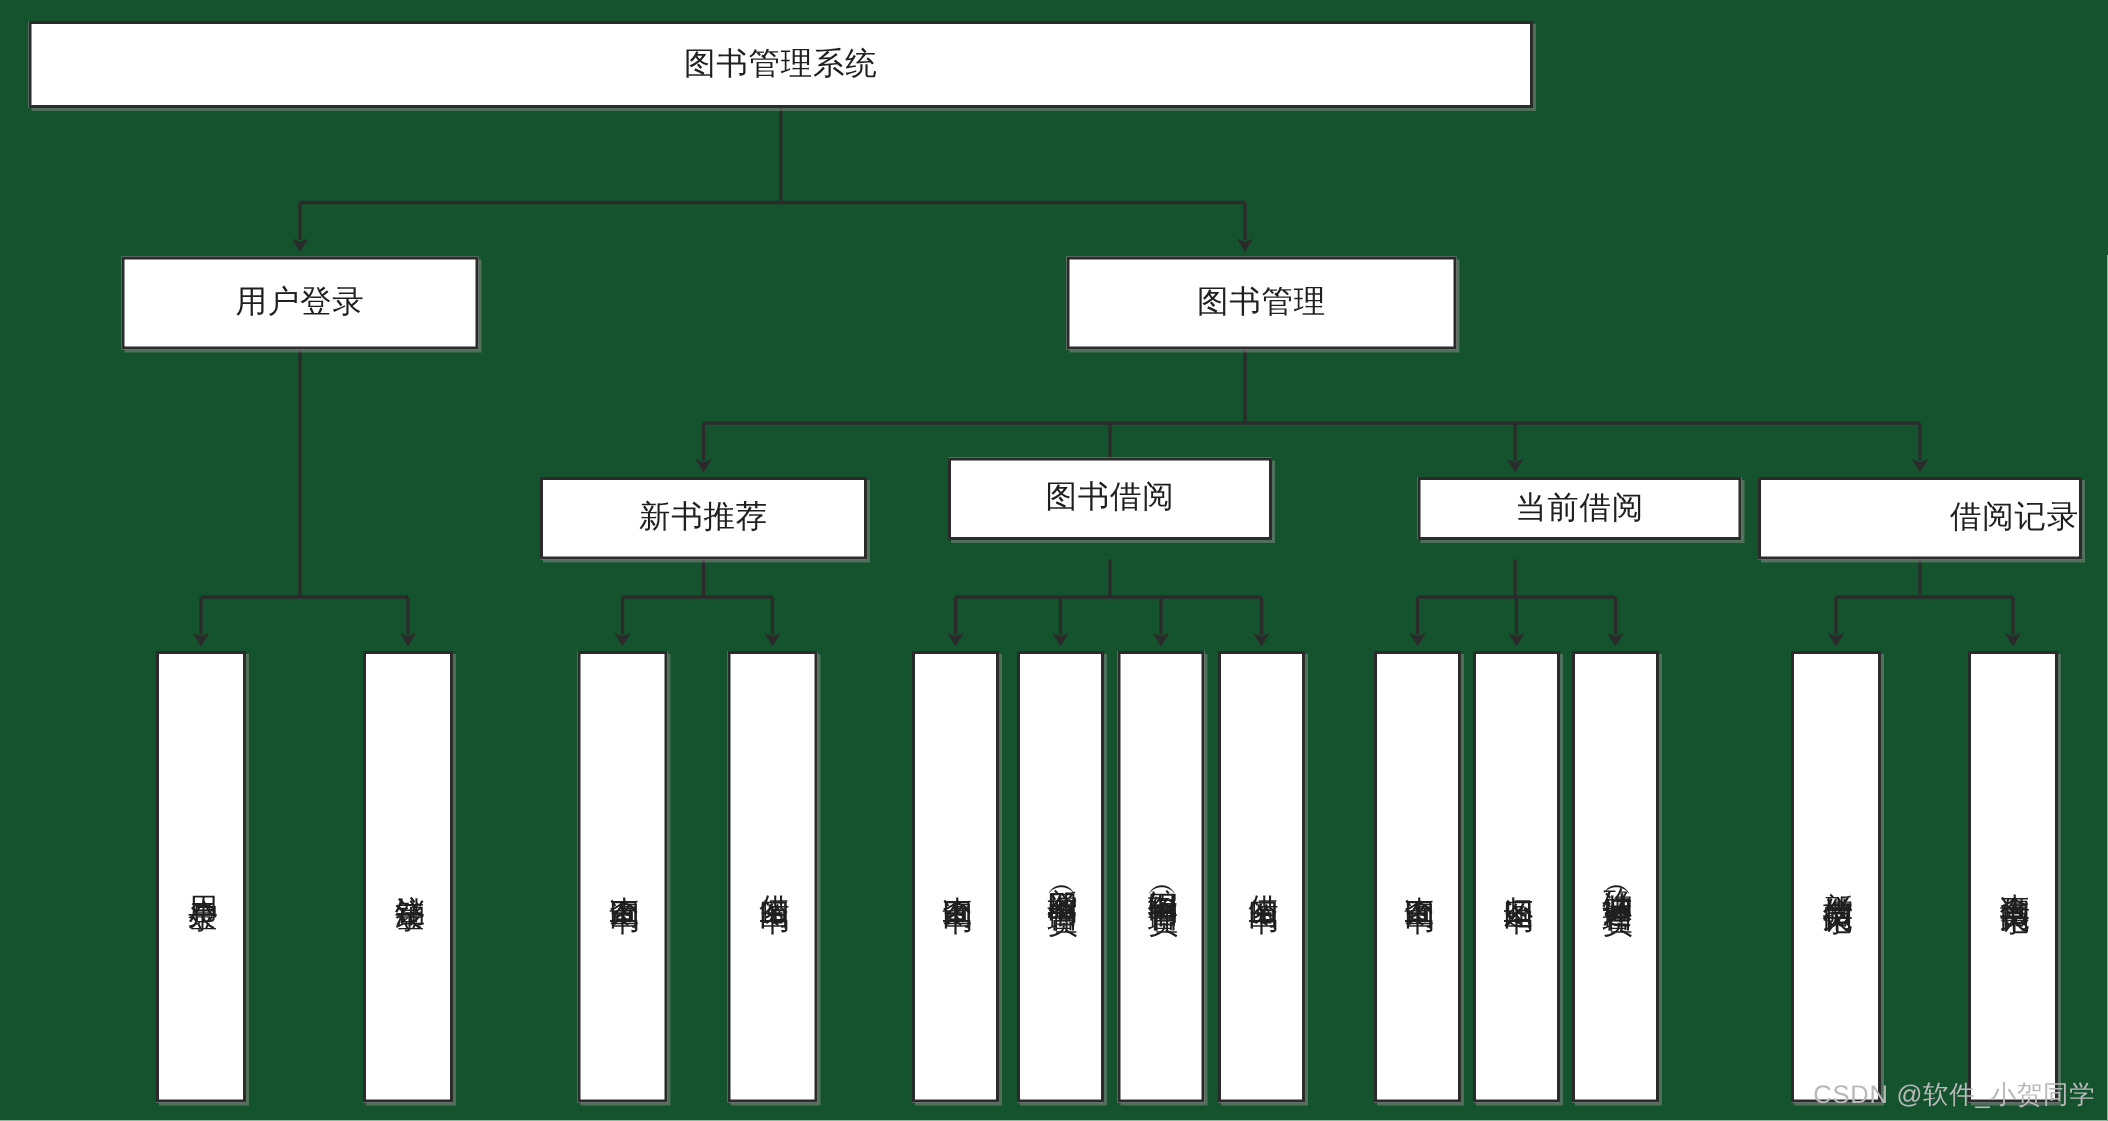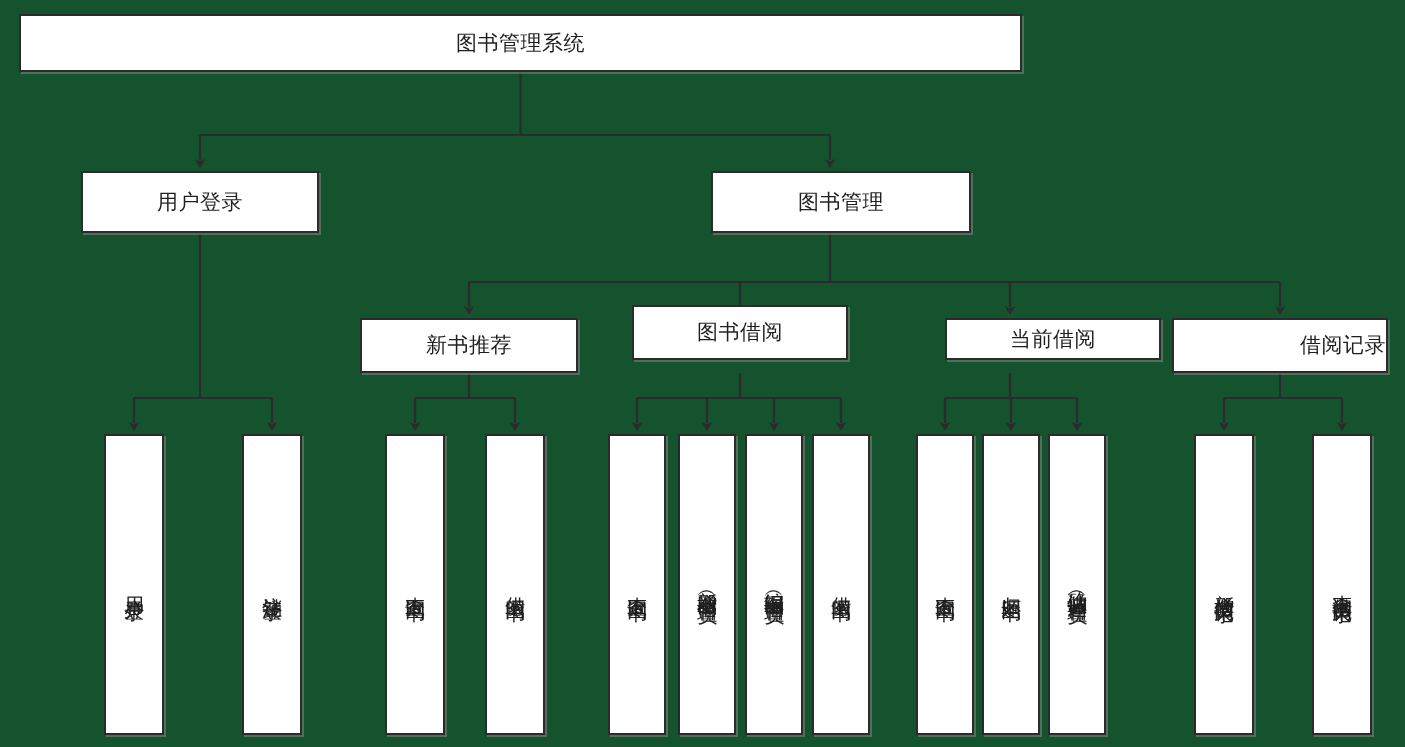--- a/index.html
+++ b/index.html
@@ -174,13 +174,14 @@
         <span class="lbl">确认归还（管理员）</span>
       </div>
       <div class="node vert" style="left: 1194px; top: 434px; width: 60px; height: 301px;">
         <span class="lbl">新增借阅记录</span>
       </div>
       <div class="node vert" style="left: 1312px; top: 434px; width: 60px; height: 301px;">
         <span class="lbl">查询借阅记录</span>
       </div>
     </div>
 
+  <div class="watermark">CSDN @软件_小贺同学</div>
 </div>
 
 </body></html>

